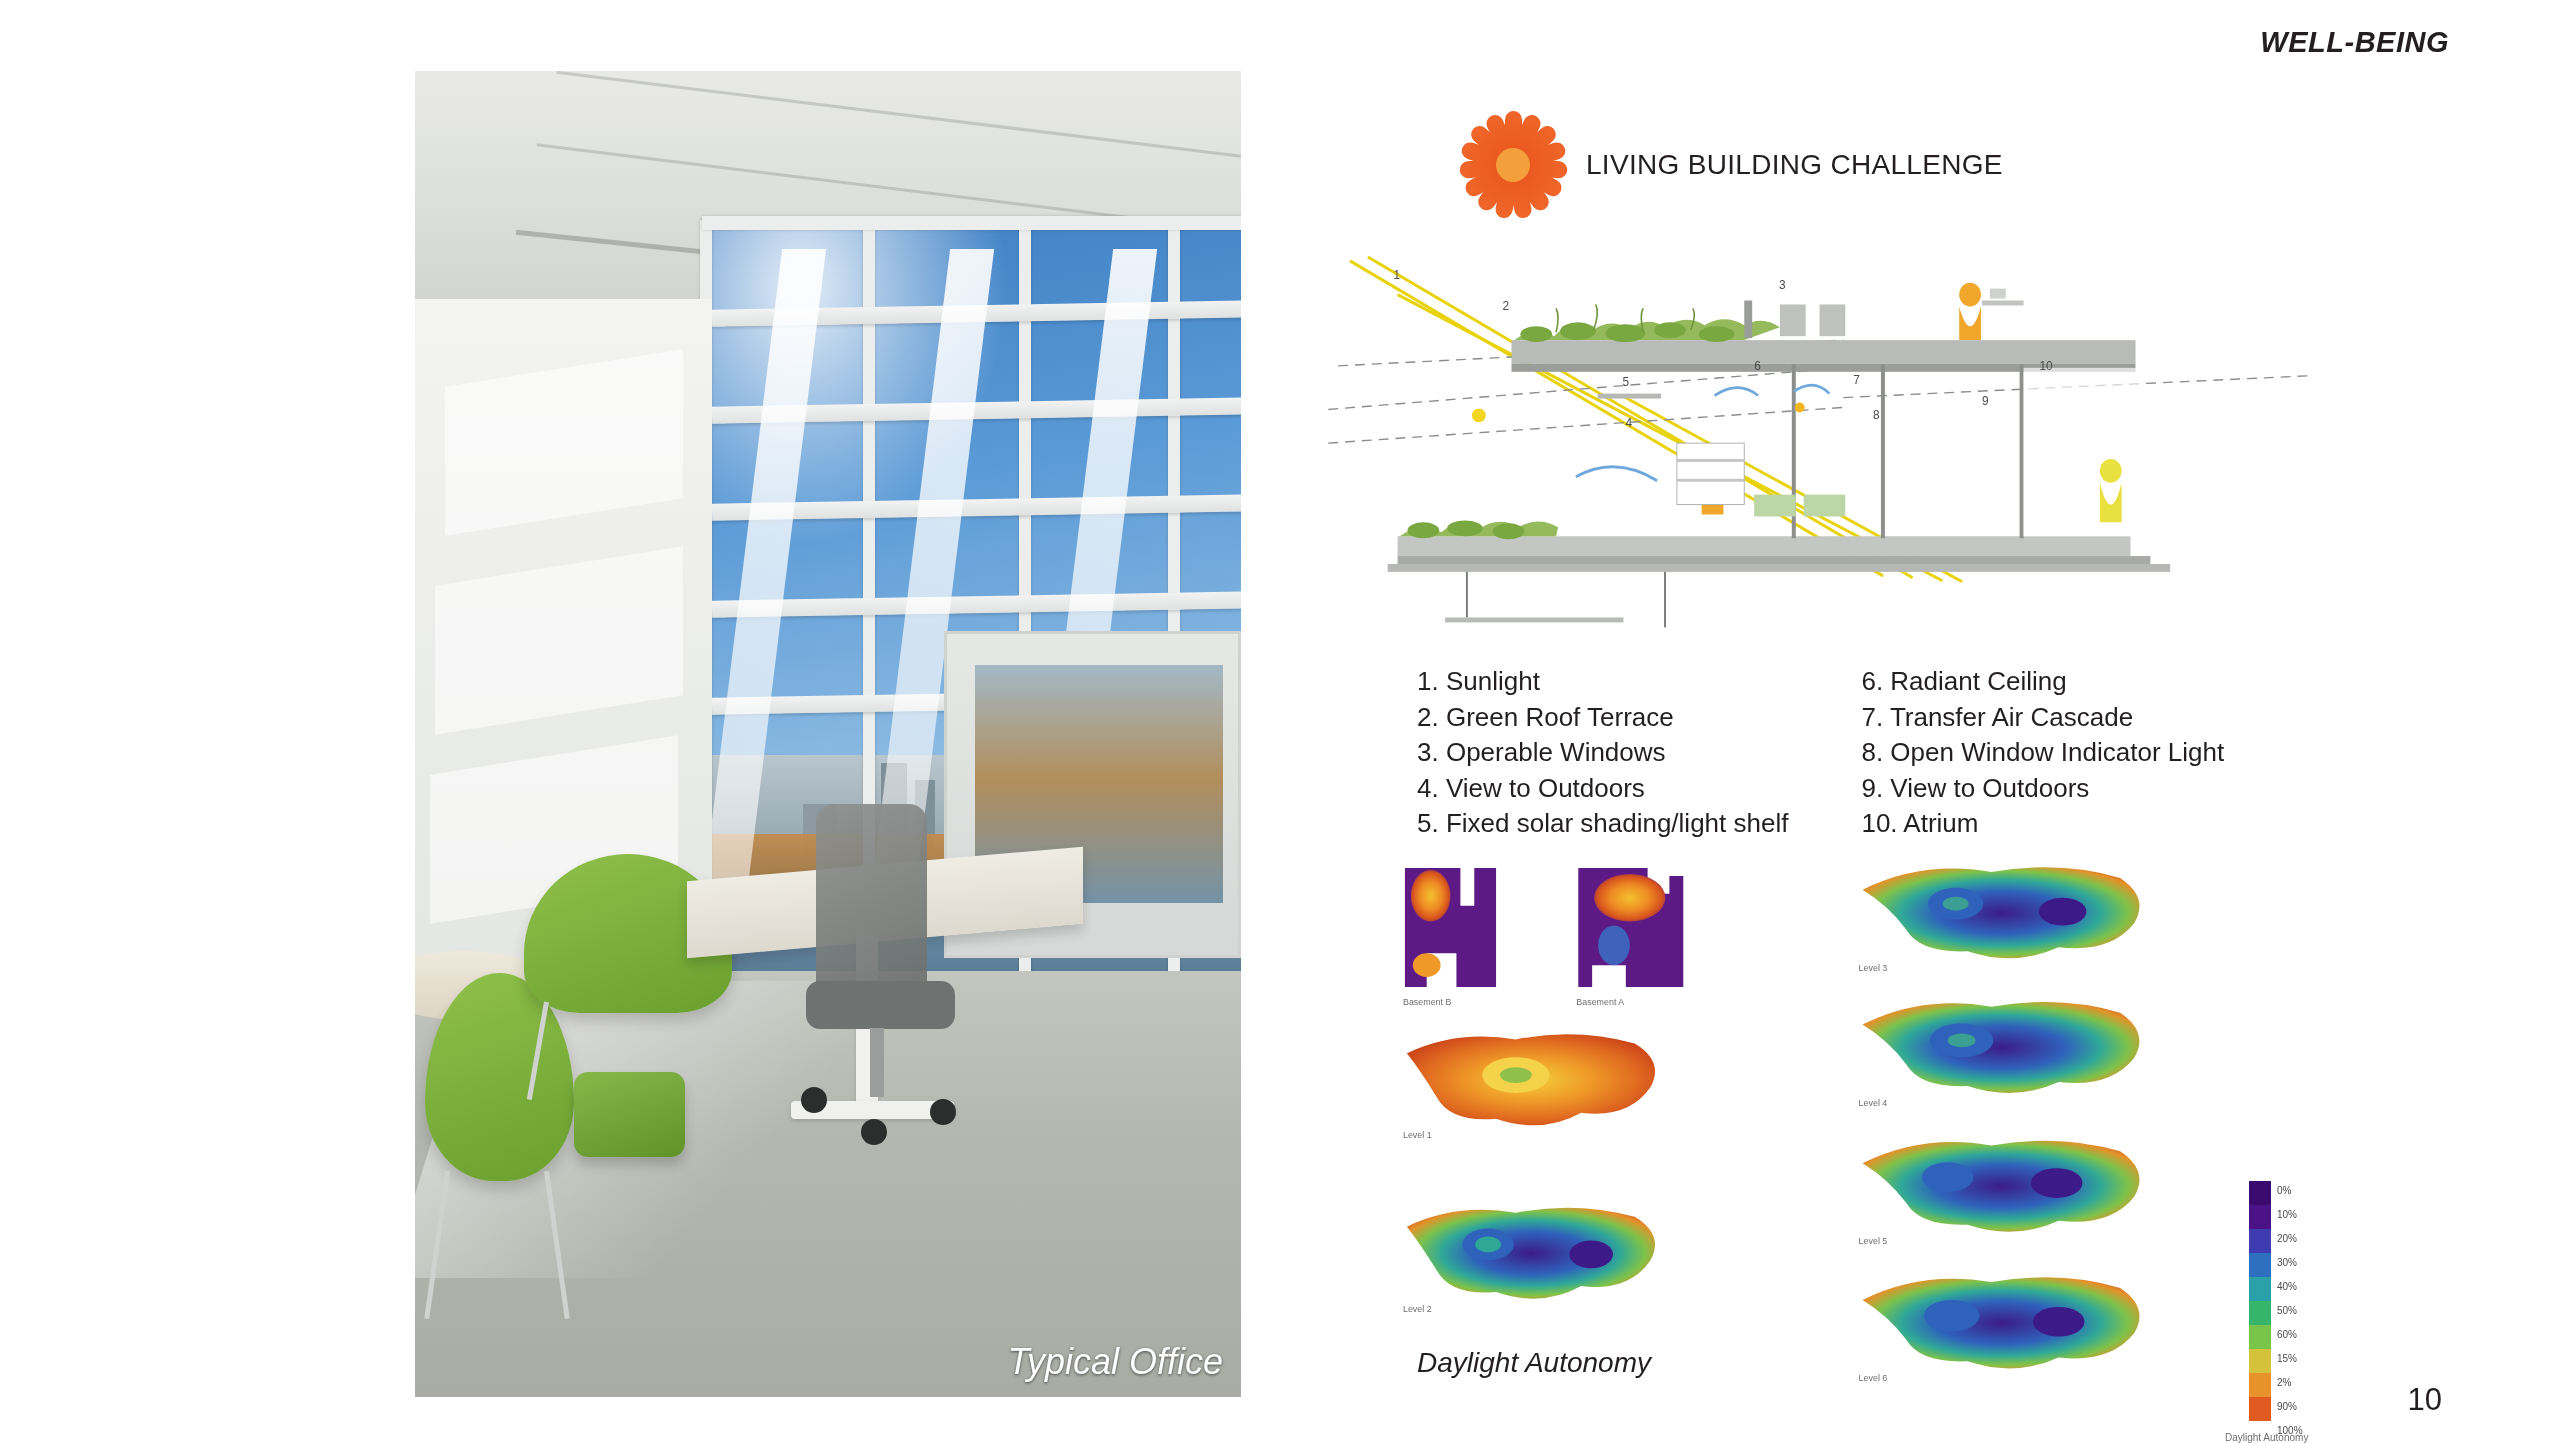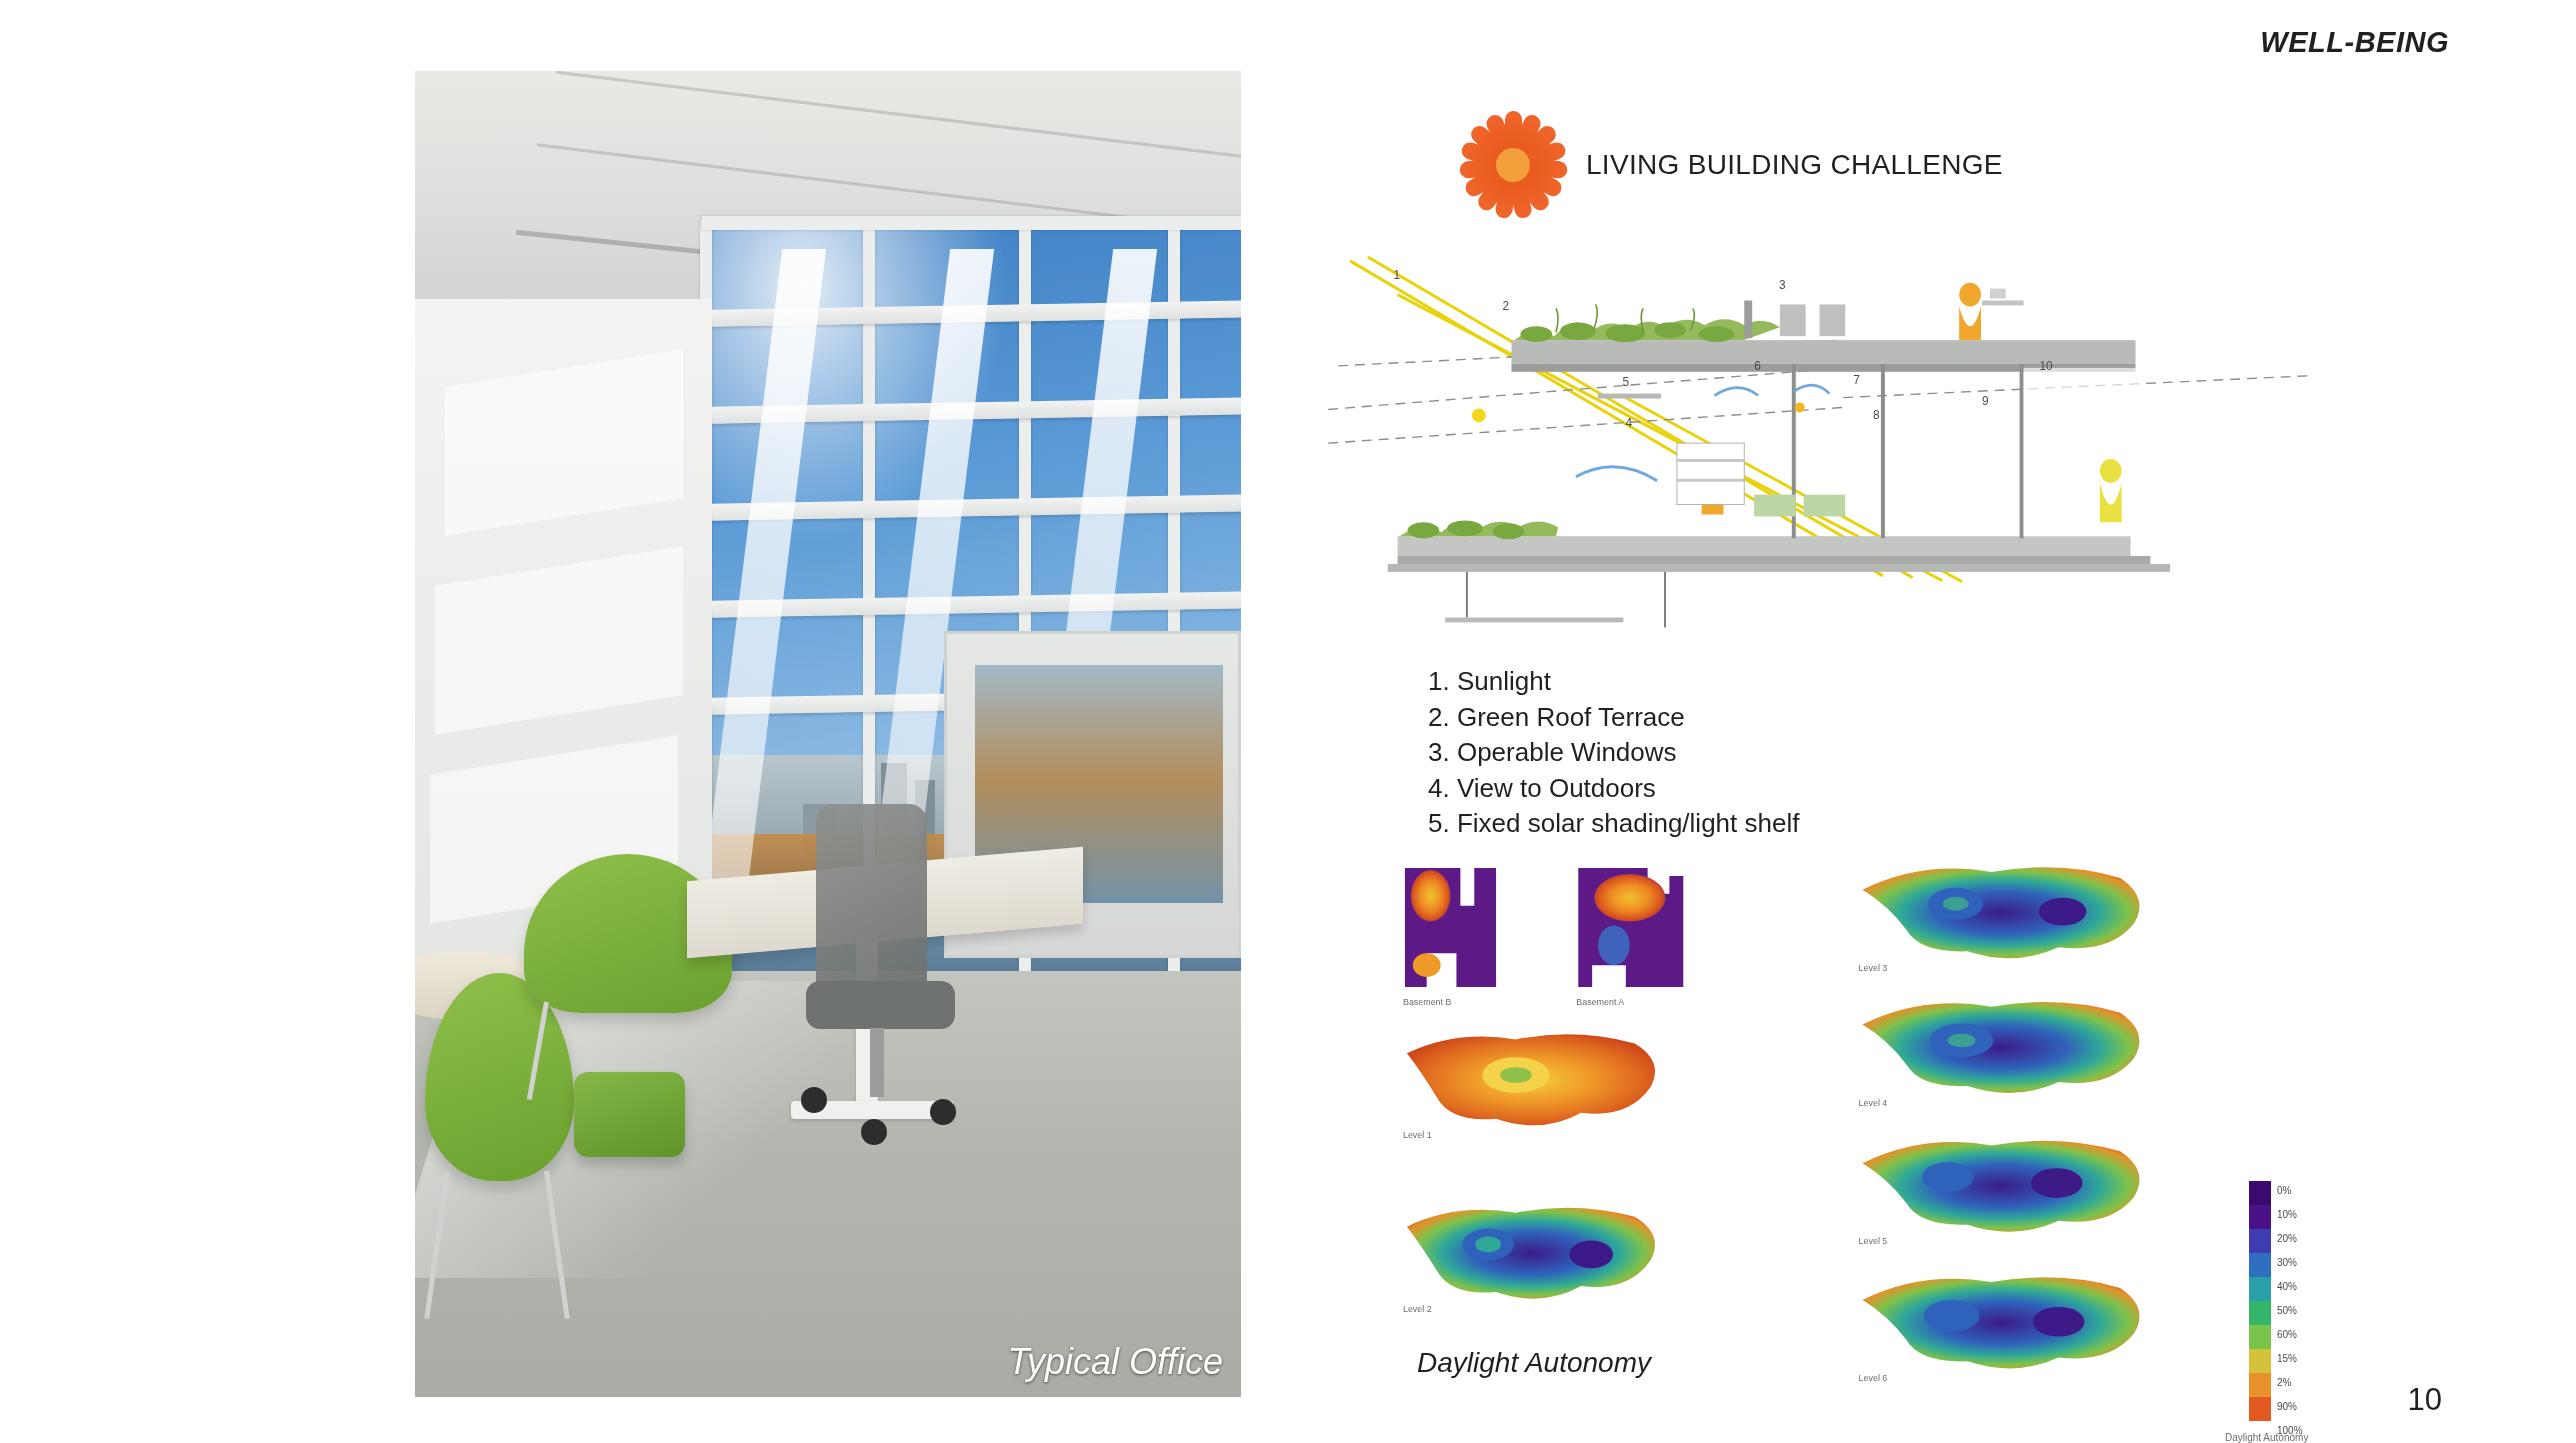--- a/index.html
+++ b/index.html
@@ -198,21 +198,21 @@
   .lbc-sub { font-size: 28px; color: #231f20; margin-top: 6px; letter-spacing: 0.2px; }
 
   
   .section-diagram {
     position: absolute; left: 0px; top: 178px; width: 991px; height: 416px;
   }
   .sd-svg { width: 100%; height: 100%; display: block; }
 
   
   .legend {
-    position: absolute; top: 594px; left: 100px; width: 892px;
+    position: absolute; top: 594px; left: 89px; width: 892px;
     display: flex; gap: 73px;
   }
   .legend-col { display: flex; flex-direction: column; gap: 3px; }
   .legend-item { font-size: 26px; color: #231f20; line-height: 1.25; white-space: nowrap; }
 
   
   .daylight-area { position: absolute; left: 69px; top: 783px; width: 1050px; height: 565px; }
   .daylight-caption {
     position: absolute; left: 89px; top: 1276px;
     font-style: italic; font-size: 28px; color: #231f20;
@@ -426,20 +426,27 @@
     </svg>
   </div>
 
   <div class="legend">
     <div class="legend-col">
       <div class="legend-item">1. Sunlight</div>
       <div class="legend-item">2. Green Roof Terrace</div>
       <div class="legend-item">3. Operable Windows</div>
       <div class="legend-item">4. View to Outdoors</div>
       <div class="legend-item">5. Fixed solar shading/light shelf</div>
+    </div>
+    <div class="legend-col">
+      <div class="legend-item">6. Radiant Ceiling</div>
+      <div class="legend-item">7. Transfer Air Cascade</div>
+      <div class="legend-item">8. Open Window Indicator Light</div>
+      <div class="legend-item">9. View to Outdoors</div>
+      <div class="legend-item">10. Atrium</div>
     </div>
   </div>
 
   <div class="daylight-area">
     <svg width="1050" height="565" viewBox="0 0 1060 570" xmlns="http://www.w3.org/2000/svg">
       <defs>
         <radialGradient id="hotA" cx="50%" cy="50%" r="60%">
           <stop offset="0%" stop-color="#f2c12e"></stop>
           <stop offset="45%" stop-color="#ee8b24"></stop>
           <stop offset="75%" stop-color="#d8531c"></stop>

